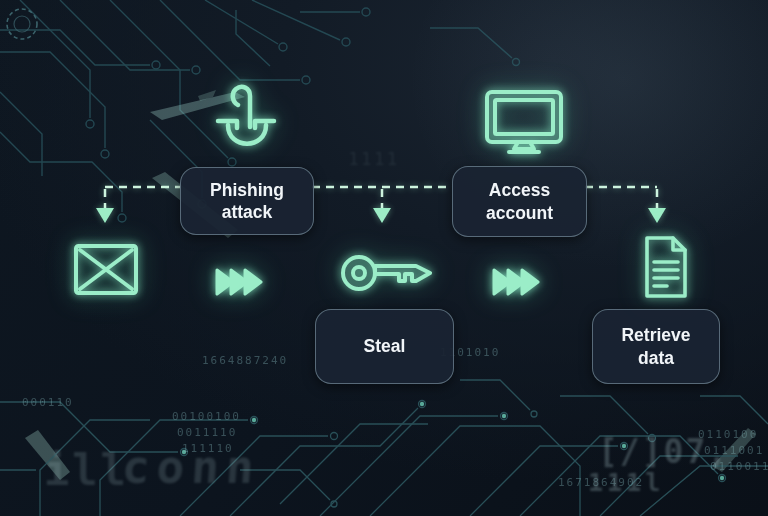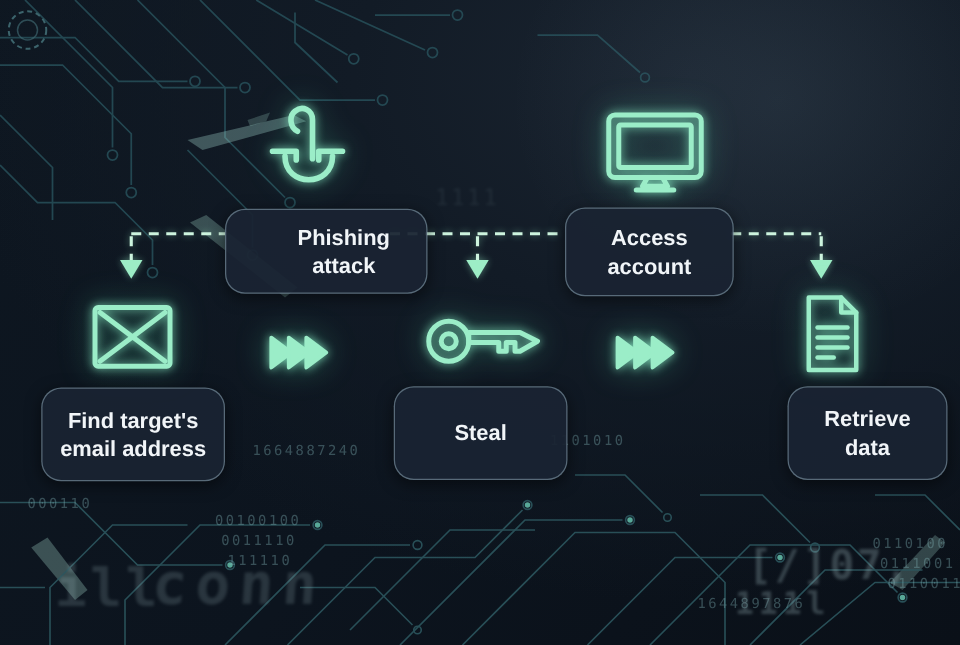--- a/index.html
+++ b/index.html
@@ -121,21 +121,21 @@
     </g>
   </svg>
 
   <div class="haze"></div>
 
   <span class="binary" style="left:202px;top:354px;">1664887240</span>
   <span class="binary" style="left:440px;top:346px;">1101010</span>
   <span class="binary" style="left:172px;top:410px;">00100100</span>
   <span class="binary" style="left:177px;top:426px;">0011110</span>
   <span class="binary" style="left:182px;top:442px;text-align:center;">111110</span>
-  <span class="binary" style="left:558px;top:476px;">1644897876</span>
+  <span class="binary" style="left:558px;top:476px;">1671864902</span>
   <span class="binary" style="left:698px;top:428px;">0110100</span>
   <span class="binary" style="left:704px;top:444px;">0111001</span>
   <span class="binary" style="left:710px;top:460px;">01100110</span>
   <span class="binary" style="left:22px;top:396px;">000110</span>
 
   <span class="glyph conn" style="left:122px;top:440px;">conn</span>
   <span class="glyph ill" style="left:44px;top:446px;">ill</span>
   <span class="glyph g07" style="left:598px;top:432px;">[/]07,</span>
   <span class="glyph g111" style="left:588px;top:468px;">111l</span>
   <span class="glyph gfaint" style="left:348px;top:148px;">1111</span>
@@ -210,37 +210,33 @@
   </svg>
 
   <svg class="icon" style="left:492px;top:266px;" width="54" height="32" viewBox="0 0 54 32" aria-hidden="true">
     <g fill="currentColor" stroke="currentColor" stroke-width="3" stroke-linejoin="round">
       <polygon points="2,4 18,16 2,28"></polygon>
       <polygon points="16,4 32,16 16,28"></polygon>
       <polygon points="30,4 46,16 30,28"></polygon>
     </g>
   </svg>
 
-  <div class="node-box" style="left:180px;top:167px;width:132px;height:66px;padding-left:28px;">
+  <div class="node-box" style="left:180px;top:167px;width:132px;height:66px;">
     <span>Phishing</span>
     <span>attack</span>
   </div>
 
   <div class="node-box" style="left:452px;top:166px;width:133px;height:69px;">
     <span>Access</span>
     <span>account</span>
   </div>
 
-  <div class="node-box" style="left:33px;top:310px;width:145px;height:73px;">
-    <span>Find target's</span>
-    <span>email address</span>
-  </div>
 
   <div class="node-box" style="left:315px;top:309px;width:137px;height:73px;gap:35px;">
     <span>Steal</span>
   </div>
 
-  <div class="node-box" style="left:592px;top:309px;width:126px;height:73px;margin-left:38px;">
+  <div class="node-box" style="left:592px;top:309px;width:126px;height:73px;">
     <span>Retrieve</span>
     <span>data</span>
   </div>
 
 </div>
 
 </body></html>

